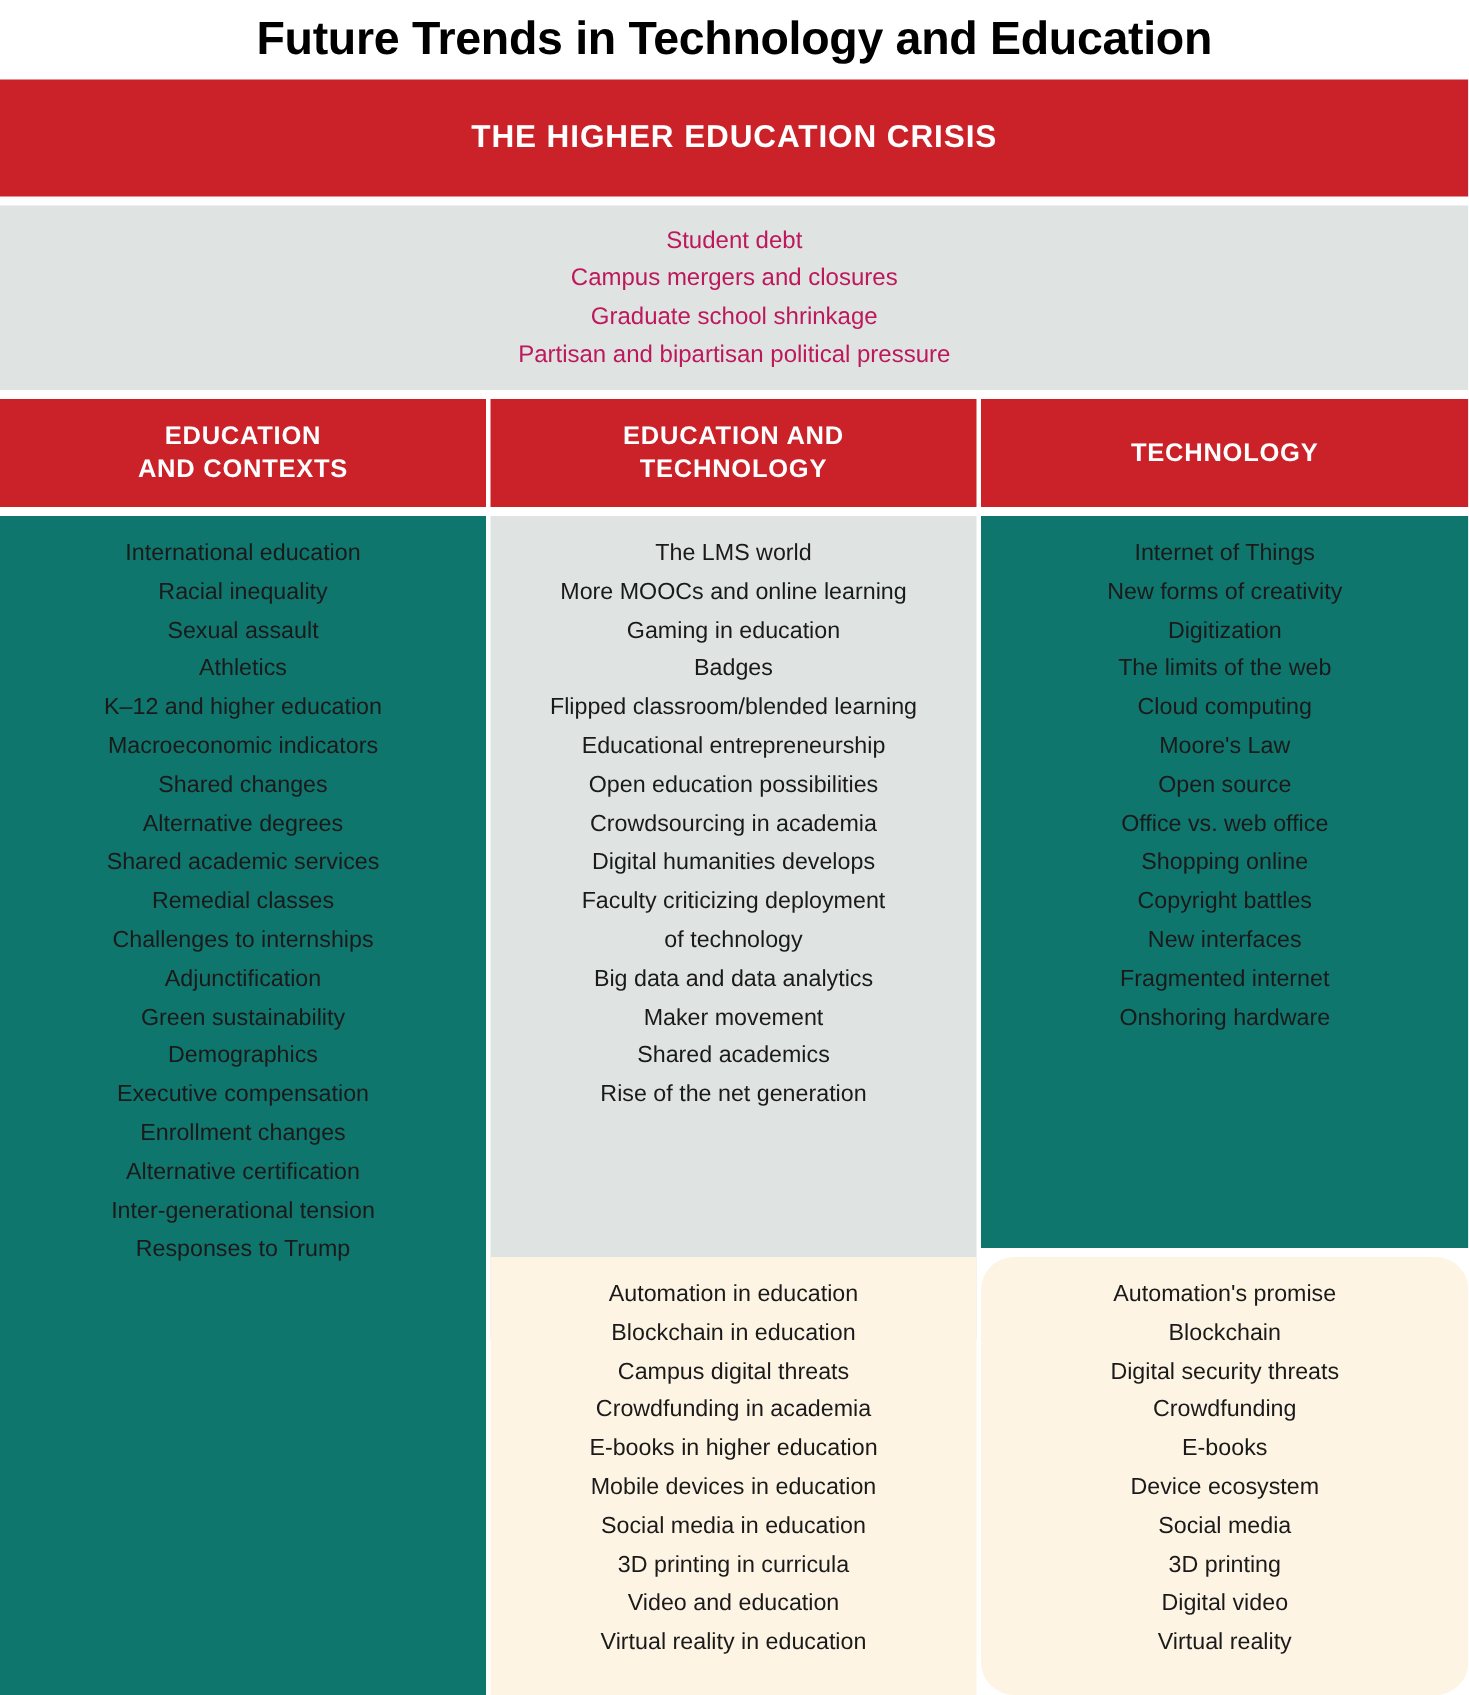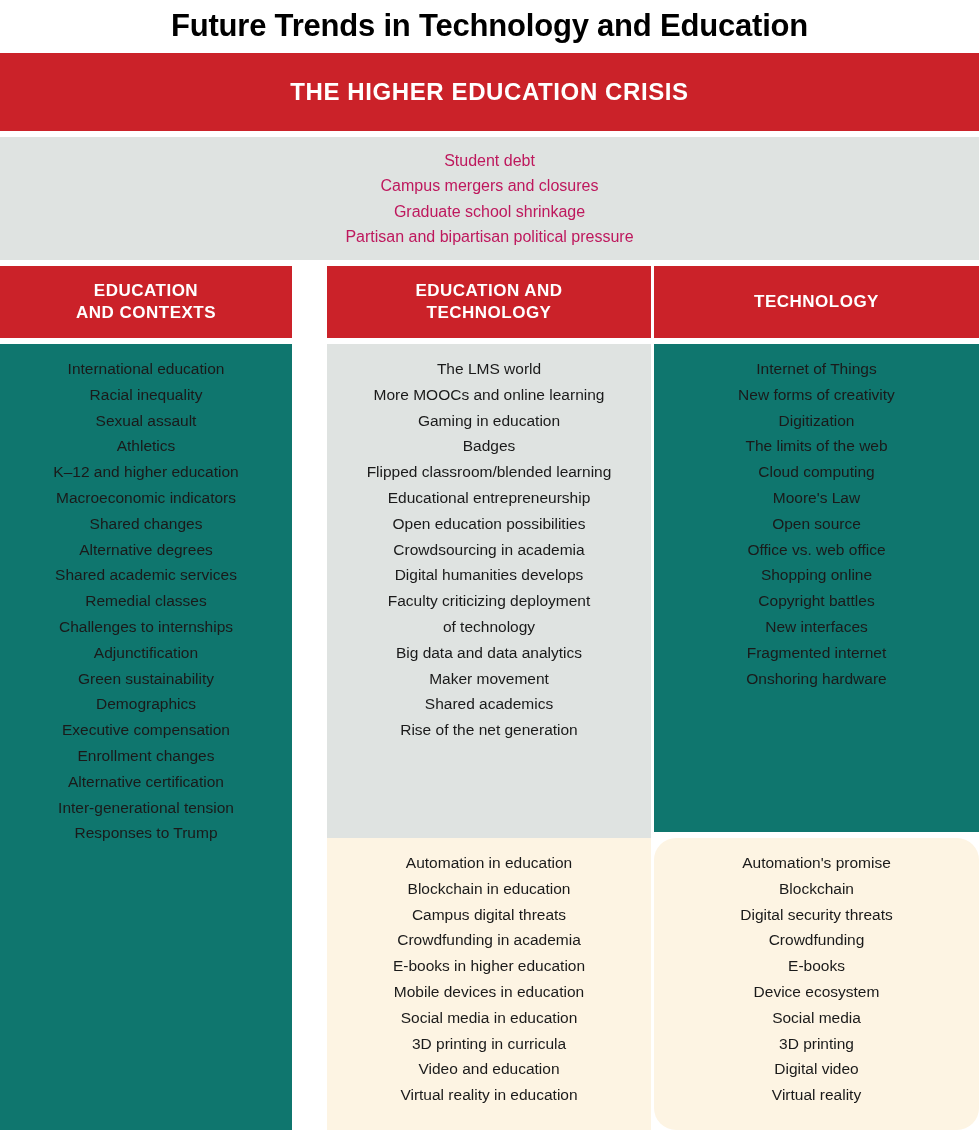--- a/index.html
+++ b/index.html
@@ -42,21 +42,21 @@
     top: 53px;
     left: 0;
     width: 979px;
     height: 78px;
     background: #cb2229;
     display: flex;
     align-items: center;
     justify-content: center;
   }
   .crisis-banner-label {
-    font-size: 24px;
+    font-size: 21px;
     font-weight: bold;
     color: #ffffff;
     letter-spacing: 0.6px;
   }
 
   
   .crisis-panel {
     position: absolute;
     top: 137px;
     left: 0;
@@ -82,21 +82,21 @@
     left: 0;
     width: 979px;
     height: 864px;
   }
 
   .column {
     position: absolute;
     top: 0;
     height: 864px;
   }
-  .col-1 { left: 0px;   width: 292px; }
+  .col-1 { left: 0px;   width: 324px; }
   .col-2 { left: 327px; width: 324px; }
   .col-3 { left: 654px; width: 325px; }
 
   .col-header {
     position: absolute;
     top: 0;
     left: 0;
     width: 100%;
     height: 72px;
     background: #cb2229;

